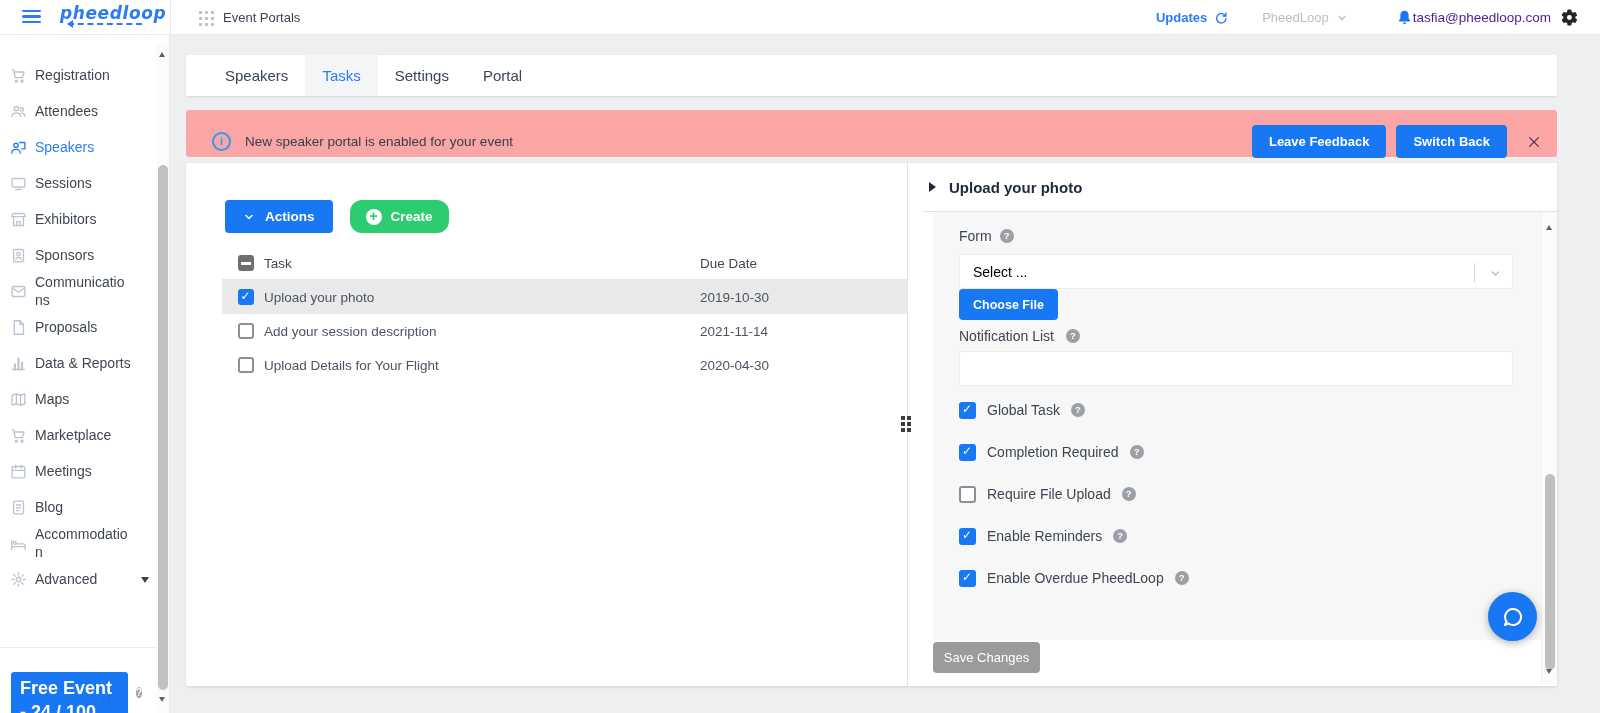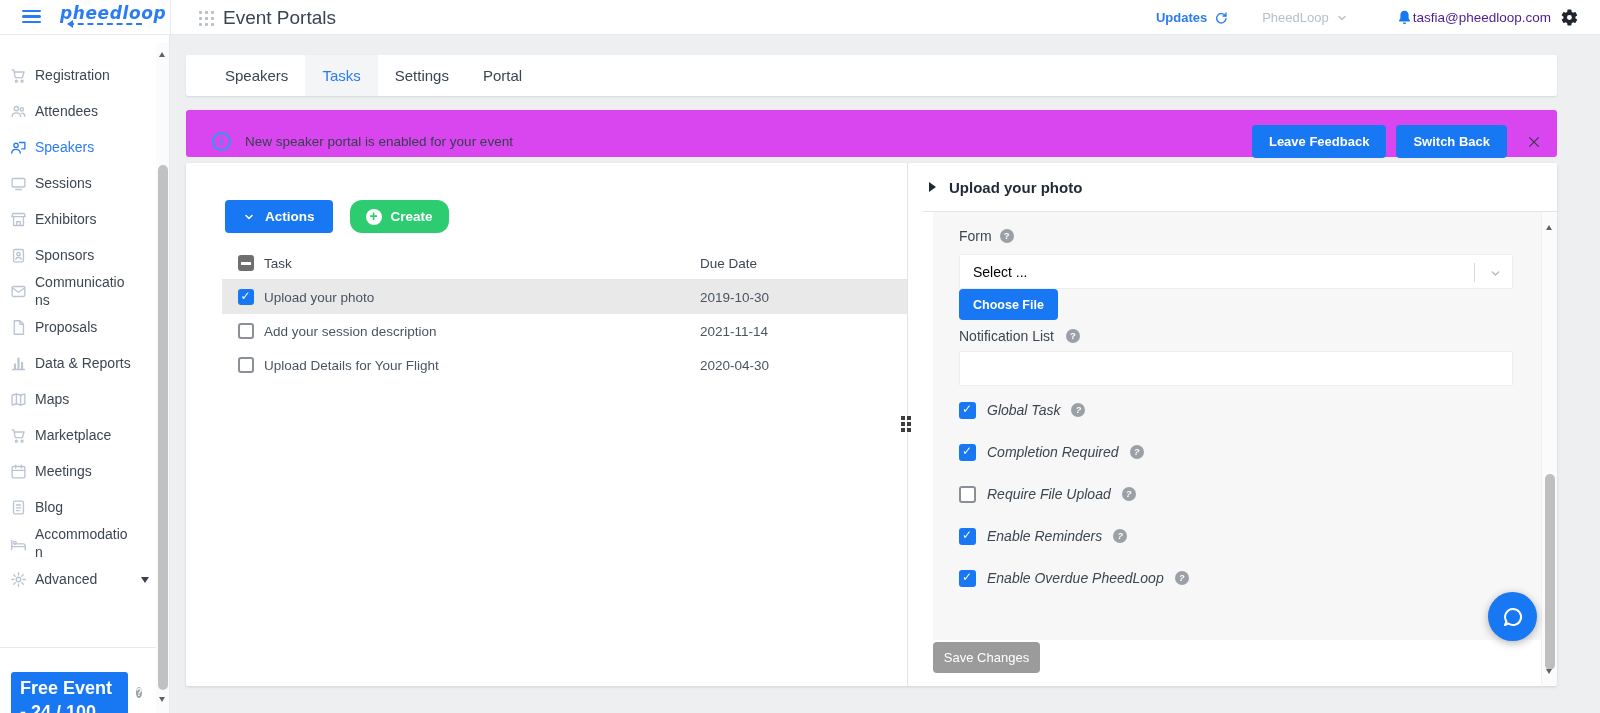--- a/index.html
+++ b/index.html
@@ -10,21 +10,21 @@
   
   .topbar { position:absolute; left:0; top:0; width:1600px; height:35px; background:#fff; border-bottom:1px solid #e7e9ec; z-index:30; }
   .hamburger { position:absolute; left:22px; top:10px; width:19px; height:14px; cursor:pointer; }
   .hamburger i { display:block; height:2.4px; background:#2b7bf3; border-radius:2px; margin-bottom:3px; }
   .logo { position:absolute; left:60px; top:3px; font-family:"DejaVu Sans", sans-serif; font-style:italic; font-weight:700; font-size:17px; letter-spacing:.6px; color:#2b7bf3; }
   .logo .arrow { position:absolute; left:8px; bottom:-2px; width:74px; border-top:2px dashed #2b7bf3; }
   .logo .arrow::before { content:''; position:absolute; left:-5px; top:-5px; border:4px solid transparent; border-right:6px solid #2b7bf3; }
   .topdivider { position:absolute; left:170px; top:0; width:1px; height:35px; background:#e7e9ec; }
   .gridicon { position:absolute; left:199px; top:11px; display:grid; grid-template-columns:repeat(3,3.4px); grid-gap:2.4px; }
   .gridicon i { width:3.4px; height:3.4px; background:#b9bfc7; border-radius:1px; }
-  .pagetitle { position:absolute; left:223px; top:0; line-height:35px; font-size:19px; color:#3a4552; }
+  .pagetitle { position:absolute; left:223px; top:0; line-height:35px; font-size:13px; color:#3a4552; }
   .topright { position:absolute; right:0; top:0; height:35px; display:flex; align-items:center; padding-right:21px; }
   .updates { display:flex; align-items:center; gap:7px; color:#2b7bf3; font-size:13px; font-weight:600; cursor:pointer; }
   .orgsel { display:flex; align-items:center; gap:7px; color:#b8bfc8; font-size:13px; margin-left:34px; cursor:pointer; }
   .bell { margin-left:48px; cursor:pointer; display:flex; }
   .email { font-size:13.5px; color:#4c1d95; }
   .topgear { margin-left:9px; display:flex; cursor:pointer; }
 
   
   .sidebar { position:absolute; left:0; top:35px; width:170px; height:678px; background:#fff; border-right:1px solid #e7e9ec; overflow:hidden; z-index:20; }
   .navlist { margin-top:-27px; }
@@ -47,21 +47,21 @@
   .sscroll .up { position:absolute; top:6px; left:3px; width:0; height:0; border:3.5px solid transparent; border-bottom:5px solid #5f6368; }
   .sscroll .thumb { position:absolute; top:122px; left:1.5px; width:10px; height:525px; background:#c1c1c1; border-radius:5px; }
   .sscroll .down { position:absolute; bottom:8px; left:3px; width:0; height:0; border:3.5px solid transparent; border-top:5px solid #5f6368; }
 
   
   .main { position:absolute; left:170px; top:35px; width:1430px; height:678px; background:#edeff1; }
   .tabcard { position:absolute; left:16px; top:20px; width:1371px; height:41px; background:#fff; border-radius:2px; box-shadow:0 1px 2px rgba(0,0,0,.1); display:flex; padding-left:22px; }
   .tab { line-height:41px; padding:0 17px; font-size:15px; color:#3a4552; cursor:pointer; }
   .tab.active { color:#2b7bf3; background:#f4f5f6; }
 
-  .banner { position:absolute; left:16px; top:75px; width:1371px; height:47px; background:#d946ef; border-radius:3px; display:flex; align-items:center; padding:16px 16px 0 26px; }
+  .banner { position:absolute; left:16px; top:75px; width:1371px; height:47px; background:#fca5a5; border-radius:3px; display:flex; align-items:center; padding:16px 16px 0 26px; }
   .infoicon { width:19px; height:19px; border:2px solid #2b9af3; border-radius:50%; color:#2b9af3; font-size:11px; font-weight:700; text-align:center; line-height:15px; flex:none; }
   .infoicon::after { content:"i"; }
   .banner .msg { margin-left:14px; font-size:13.5px; color:#33404c; }
   .banner .spacer { flex:1; }
   .bluebtn { background:#1877f2; color:#fff; border:none; border-radius:4px; font-family:inherit; font-size:13px; font-weight:600; padding:9px 17px; cursor:pointer; }
   .banner .bluebtn + .bluebtn { margin-left:10px; }
   .closex { margin-left:20px; width:14px; height:14px; cursor:pointer; display:flex; }
   .closex svg { stroke:#2f3a44; stroke-width:2; }
 
   .maincard { position:absolute; left:16px; top:128px; width:1371px; height:523px; background:#fff; border-radius:2px; box-shadow:0 1px 3px rgba(0,0,0,.12); display:flex; }
@@ -104,21 +104,21 @@
   .flabel { display:flex; align-items:center; gap:8px; font-size:14px; color:#3c4650; margin:8px 0 10px; }
   .flabel .help, .optrow .help { width:14px; height:14px; line-height:14px; font-size:9.5px; }
   .selectbox { position:relative; width:554px; height:35px; background:#fff; border:1px solid #ededee; border-radius:2px; display:flex; align-items:center; padding-left:13px; cursor:pointer; }
   .selectbox .ph { color:#000000; font-size:14px; }
   .selectbox .sep { position:absolute; right:37px; top:8px; width:1px; height:19px; background:#d8d8d8; }
   .selectbox .chev { position:absolute; right:10px; top:11px; width:13px; height:13px; }
   .selectbox .chev svg { stroke:#aab2ba; stroke-width:2.2; fill:none; stroke-linecap:round; stroke-linejoin:round; }
   .graylabel { font-size:13.5px; color:#9aa2aa; margin:10px 0 7px; }
   .choosefile { height:31px; padding:0 14px; background:#1877f2; color:#fff; border:none; border-radius:4px; font-family:inherit; font-size:12.5px; font-weight:600; cursor:pointer; }
   .textinput { width:554px; height:35px; margin-top:6px; background:#fff; border:1px solid #ededee; border-radius:2px; font-family:inherit; font-size:14px; color:#3c4650; padding:0 12px; outline:none; }
-  .opts { margin-top:3px;font-style:italic; }
+  .opts { margin-top:3px; }
   .optrow { height:42px; display:flex; align-items:center; gap:11px; }
   .optrow .cb { width:17px; height:17px; }
   .optrow .cb.checked::after { left:3px; top:0.5px; }
   .optrow .lbl { font-size:14px; color:#3c4650; }
   .savebtn { position:absolute; left:25px; top:479px; width:107px; height:31px; background:#9b9b9b; color:#fff; border:none; border-radius:4px; font-family:inherit; font-size:13px; cursor:pointer; }
   
   .pscroll { position:absolute; right:0; top:49px; bottom:1px; width:16px; background:#fbfbfb; border-left:1px solid #f1f1f1; }
   .pscroll .up { position:absolute; top:10px; left:4px; width:0; height:0; border:3.5px solid transparent; border-bottom:5px solid #5f6368; }
   .pscroll .thumb { position:absolute; top:262px; left:3px; width:10px; height:196px; background:#bfbfbf; border-radius:5px; }
   .pscroll .down { position:absolute; bottom:8px; left:4px; width:0; height:0; border:3.5px solid transparent; border-top:5px solid #5f6368; }

